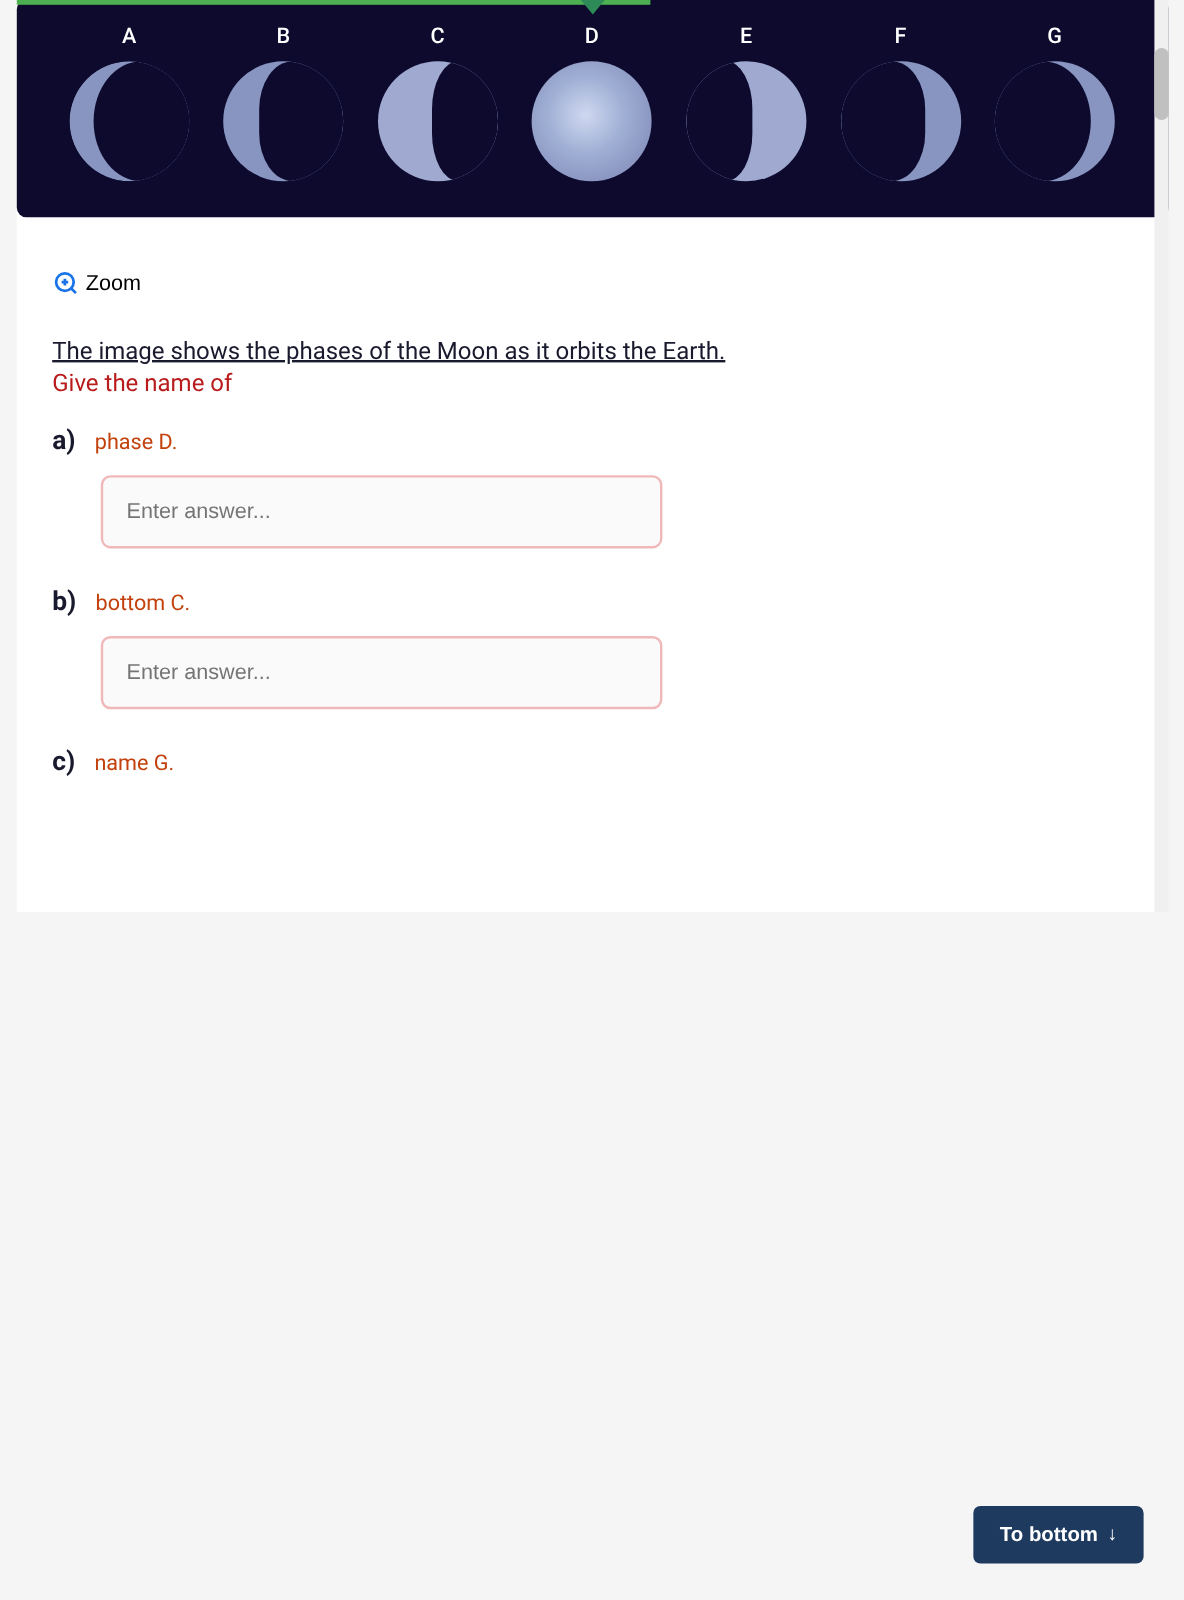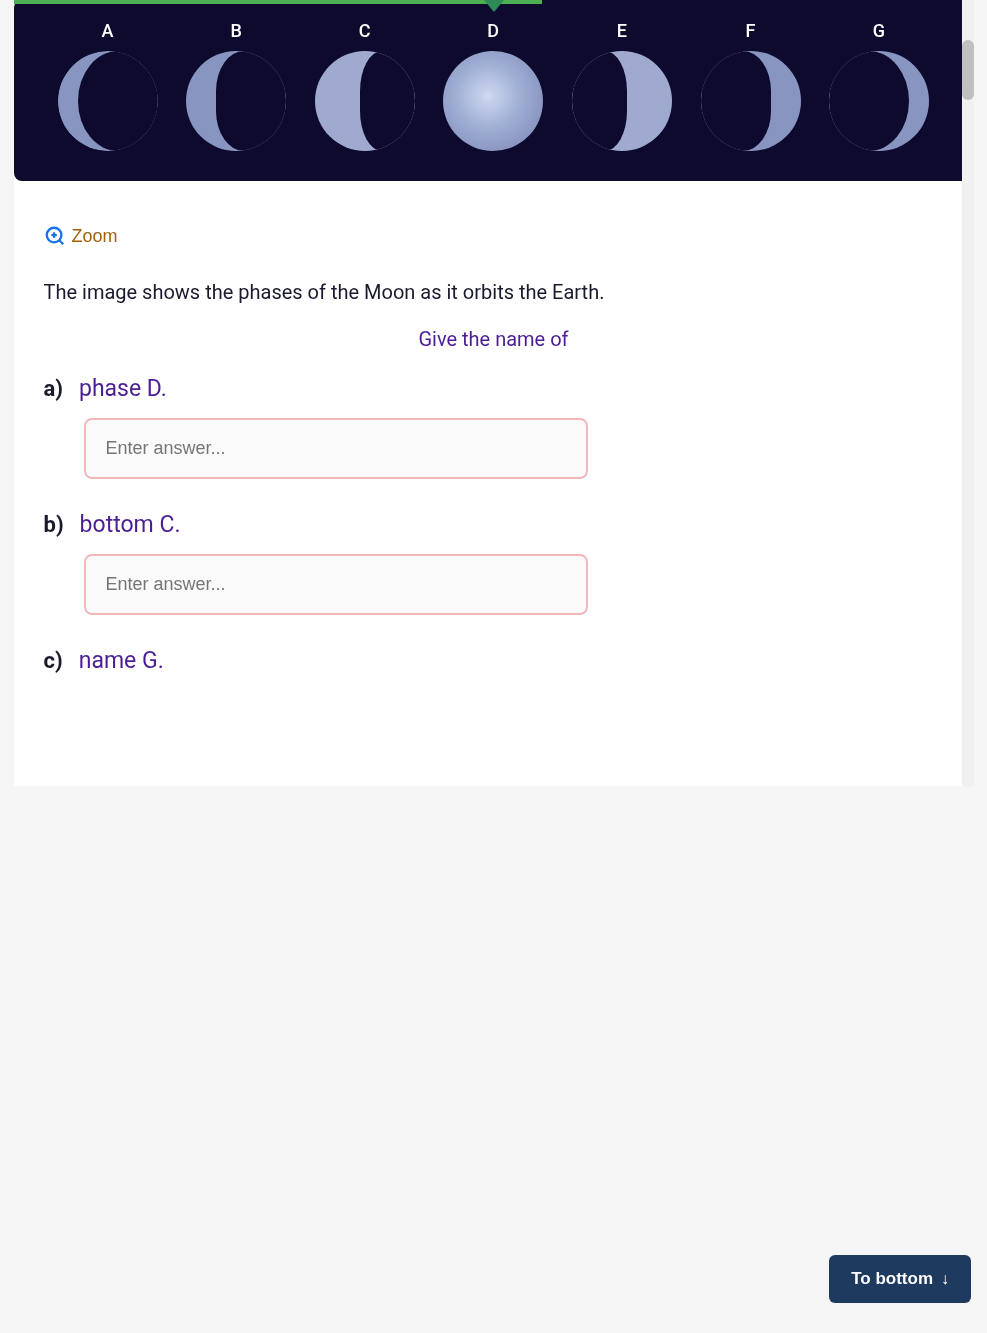--- a/index.html
+++ b/index.html
@@ -170,84 +170,83 @@
       padding: 0;
     }
 
     .zoom-icon {
       width: 22px;
       height: 22px;
       color: #1a73e8;
     }
 
     .zoom-text {
-      color: #a16207;
+      color: #000000;
       font-size: 18px;
       font-weight: 500;
     }
 
     
     .content-area {
       padding: 20px 30px;
     }
 
     .description-text {
       font-size: 20px;
       color: #1a1a2e;
       line-height: 1.5;
-      margin-bottom: 20px;
+      text-decoration: underline;
     }
 
     .give-name-text {
       font-size: 20px;
-      color: #4c1d95;
+      color: #b91c1c;
       margin-bottom: 24px;
-      text-align: center;
     }
 
     .question-section {
       margin-bottom: 32px;
     }
 
     .question-label {
       display: flex;
       align-items: baseline;
       gap: 16px;
       margin-bottom: 16px;
     }
 
     .question-letter {
       font-size: 22px;
       font-weight: 700;
       color: #1a1a2e;
     }
 
     .question-text {
-      font-size: 23px;
-      color: #4c1d95;
+      font-size: 18px;
+      color: #c2410c;
     }
 
     .answer-input {
       display: block;
-      width: 504px;
+      width: 468px;
       margin-left: 40px;
       padding: 18px 20px;
       border: 2px solid #f0b8b8;
       border-radius: 8px;
       font-size: 18px;
       color: #888;
       background: #fafafa;
       outline: none;
     }
 
     
     .to-bottom-btn {
       position: fixed;
       bottom: 30px;
-      right: 16px;
+      right: 34px;
       background: #1e3a5f;
       color: #ffffff;
       border: none;
       border-radius: 6px;
       padding: 14px 22px;
       font-size: 17px;
       font-weight: 600;
       cursor: pointer;
       display: flex;
       align-items: center;

